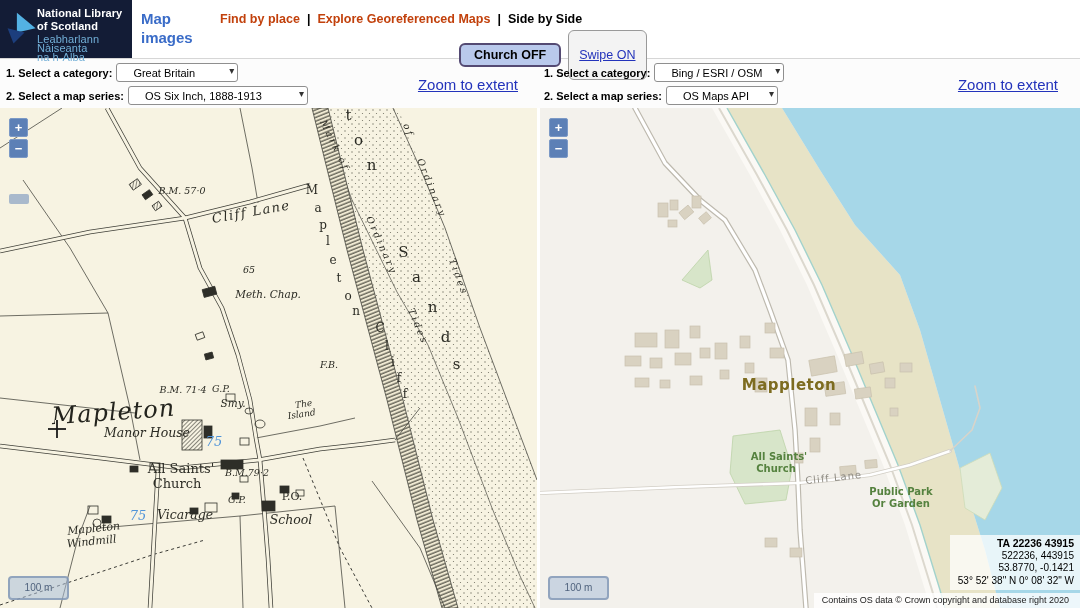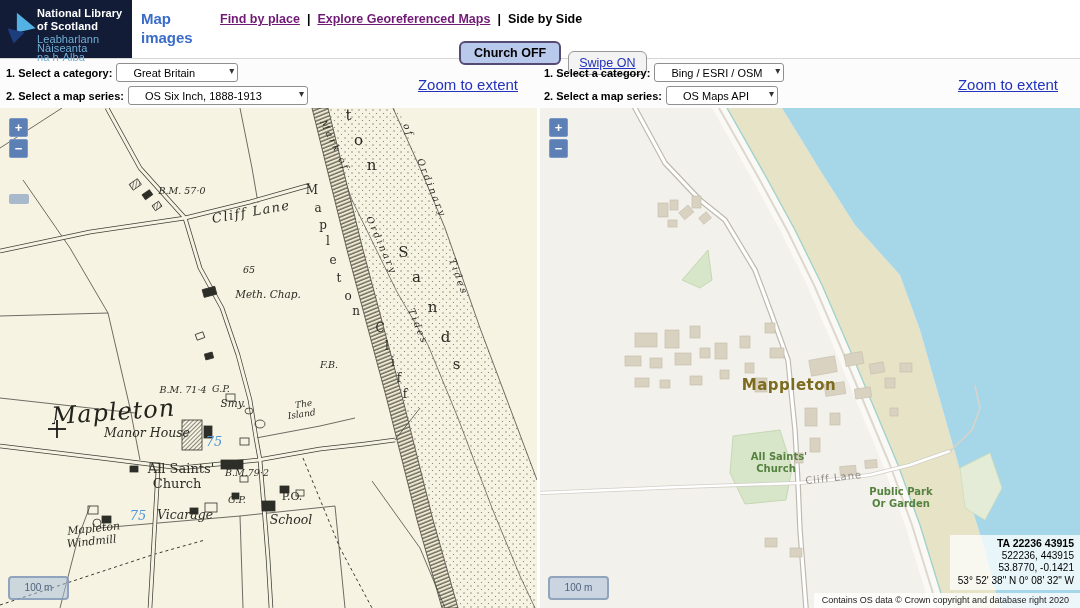--- a/index.html
+++ b/index.html
@@ -9,27 +9,27 @@
   
   .header { position:relative; width:1080px; height:58px; background:#fff; }
   .logo-block { position:absolute; left:0; top:0; width:132px; height:58px; background:#131c36; }
   .logo-mark { position:absolute; left:5px; top:9px; }
   .logo-text { position:absolute; left:37px; top:7px; color:#fff; font-weight:bold;
                font-size:11px; line-height:12.5px; letter-spacing:.1px; }
   .logo-gaelic { color:#71aed6; font-weight:normal; font-size:11px; line-height:9px; margin-top:3px; }
   .app-title { position:absolute; left:141px; top:9px; color:#3a6cc8; font-weight:bold;
                font-size:15px; line-height:19px; }
   .nav { position:absolute; left:220px; top:12px; font-size:12.5px; font-weight:bold; color:#000; }
-  .nav a { color:#701a75; text-decoration:underline; cursor:pointer; }
+  .nav a { color:#c2410c; cursor:pointer; }
   .nav .sep { margin:0 7px; }
   .swipe-row { position:absolute; left:459px; top:30px; display:flex; gap:7px; align-items:center; }
   .btn-swipe-off { background:#b9c9ec; border:2px solid #544a73; border-radius:6px;
                    font-size:12.5px; font-weight:bold; color:#000; padding:3px 13px; cursor:pointer; }
   .btn-swipe-on { background:#f3f3f3; border:1px solid #999; border-radius:6px;
-                  font-size:12.5px; padding:4px 10px; cursor:pointer;margin-top:21px; }
+                  font-size:12.5px; padding:17px 10px; cursor:pointer; }
   .btn-swipe-on span { color:#2333bb; text-decoration:underline; }
 
   
   .controls { display:flex; width:1080px; height:50px; background:#fcfcfc; border-top:1px solid #d6d6d6; }
   .ctrl-half { position:relative; height:50px; padding:4px 0 0 6px; }
   .ctrl-half.left  { width:538px; }
   .ctrl-half.right { width:542px; }
   .ctrl-row { display:flex; align-items:center; margin-bottom:4px; height:19px; }
   .ctrl-row label { font-size:11px; font-weight:bold; color:#000; margin-right:4px; white-space:nowrap; }
   .selwrap { position:relative; display:inline-block; }

